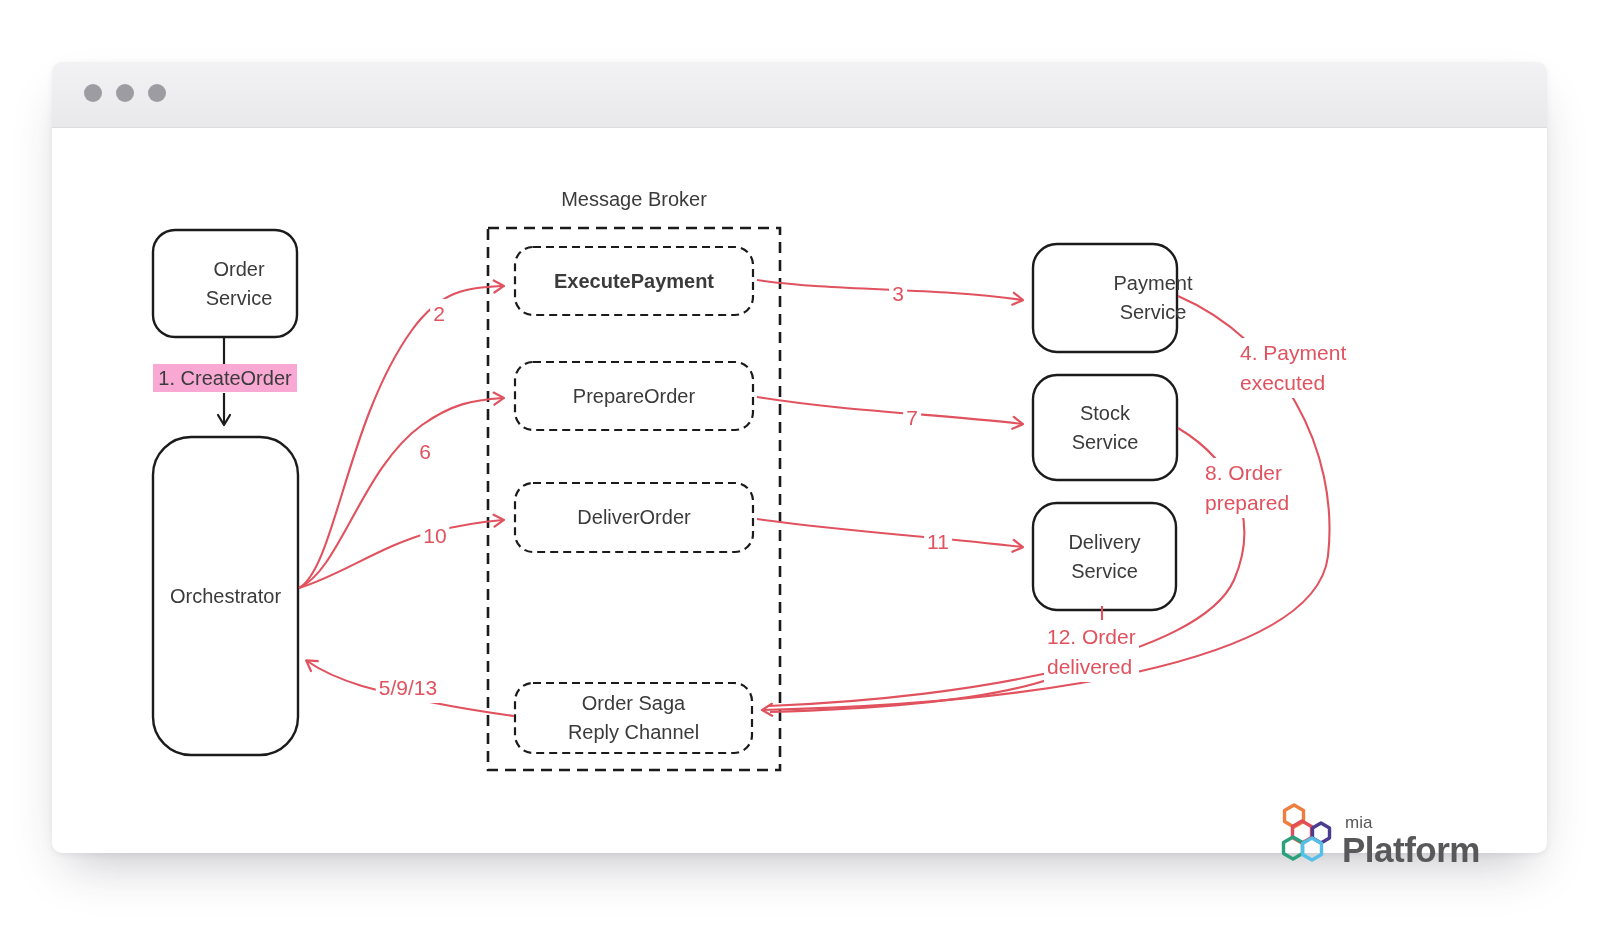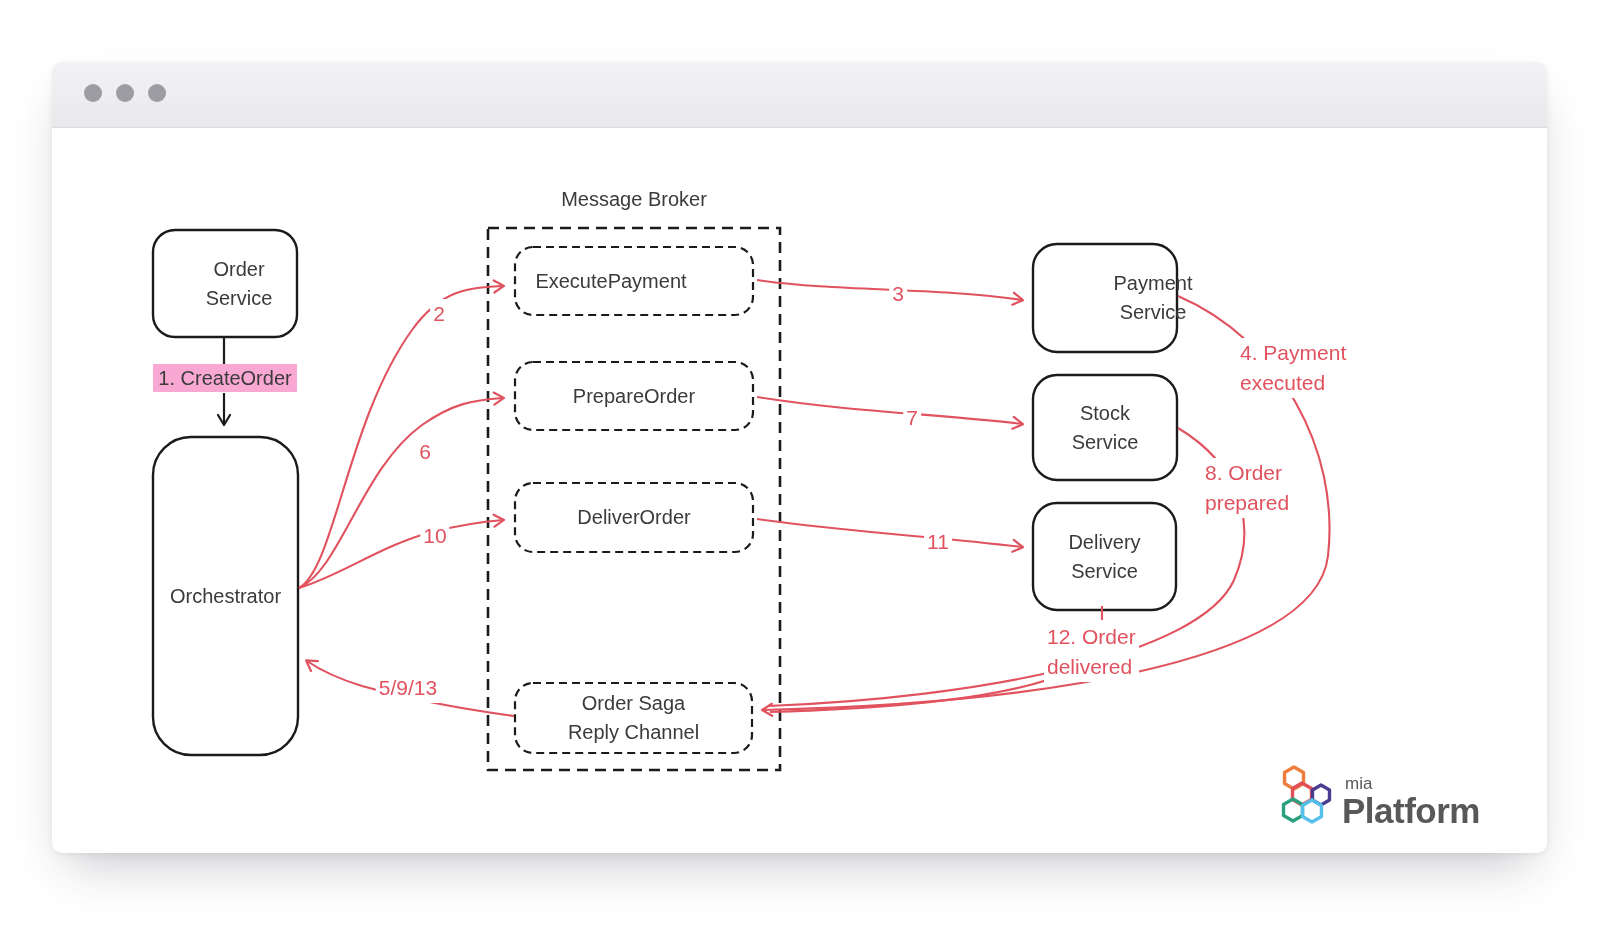--- a/index.html
+++ b/index.html
@@ -43,21 +43,21 @@
     position:absolute;left:515px;top:188px;width:238px;text-align:center;
     font-size:20px;color:var(--text);
   }
   .rlabel{
     position:absolute;color:var(--red);font-size:21px;line-height:30px;
     background:#ffffff;padding:0 3px;white-space:pre-line;
   }
   .rlabel.center{transform:translate(-50%,-50%);}
 
   
-  .logo{position:absolute;left:1281px;top:763px;display:flex;align-items:center;}
+  .logo{position:absolute;left:1281px;top:802px;display:flex;align-items:flex-start;}
   .logo svg{display:block;}
   .logo-text{margin-left:7px;display:flex;flex-direction:column;line-height:1;}
   .logo-mia{font-size:17px;color:var(--logo_text);margin-top:12px;margin-left:3px;}
   .logo-platform{font-size:35px;font-weight:600;color:var(--logo_text);margin-top:1px;letter-spacing:-.5px;}
   .hex{fill:none;stroke-width:3.4px;stroke-linejoin:round;}
   .hex.o{stroke:var(--logo_orange);} .hex.r{stroke:var(--logo_red);}
   .hex.p{stroke:var(--logo_purple);} .hex.g{stroke:var(--logo_green);}
   .hex.b{stroke:var(--logo_blue);}
 </style>
 </head>
@@ -111,21 +111,21 @@
     <path class="stroke-red" stroke-width="2.1" d="M1102,606 L1102,620"></path>
     <path class="stroke-red" stroke-width="2.1" d="M1050,679 C985,701 880,709 770,712"></path>
 
     <path class="stroke-red" stroke-width="2.1" d="M514,716 C455,708 398,696 362,686 C336,678 320,670 307,661" marker-end="url(#ah-red)"></path>
   </svg>
 
   <div class="btitle">Message Broker</div>
   <div class="nlabel" style="left:153px;top:230px;width:172px;height:107px;">Order
 Service</div>
   <div class="nlabel" style="left:153px;top:437px;width:145px;height:318px;border-radius:19px;">Orchestrator</div>
-  <div class="nlabel" style="left:492px;top:247px;width:238px;height:68px;">ExecutePayment</div>
+  <div class="nlabel" style="left:515px;top:247px;width:238px;height:68px;font-weight:bold;">ExecutePayment</div>
   <div class="nlabel" style="left:515px;top:362px;width:238px;height:68px;">PrepareOrder</div>
   <div class="nlabel" style="left:515px;top:683px;width:237px;height:70px;">Order Saga
 Reply Channel</div>
   <div class="nlabel" style="left:515px;top:483px;width:238px;height:69px;">DeliverOrder</div>
   <div class="nlabel" style="left:1033px;top:244px;width:144px;height:108px;padding-left:48px;">Payment
 Service</div>
   <div class="nlabel" style="left:1033px;top:375px;width:144px;height:105px;">Stock
 Service</div>
   <div class="nlabel" style="left:1033px;top:503px;width:143px;height:107px;">Delivery
 Service</div>

